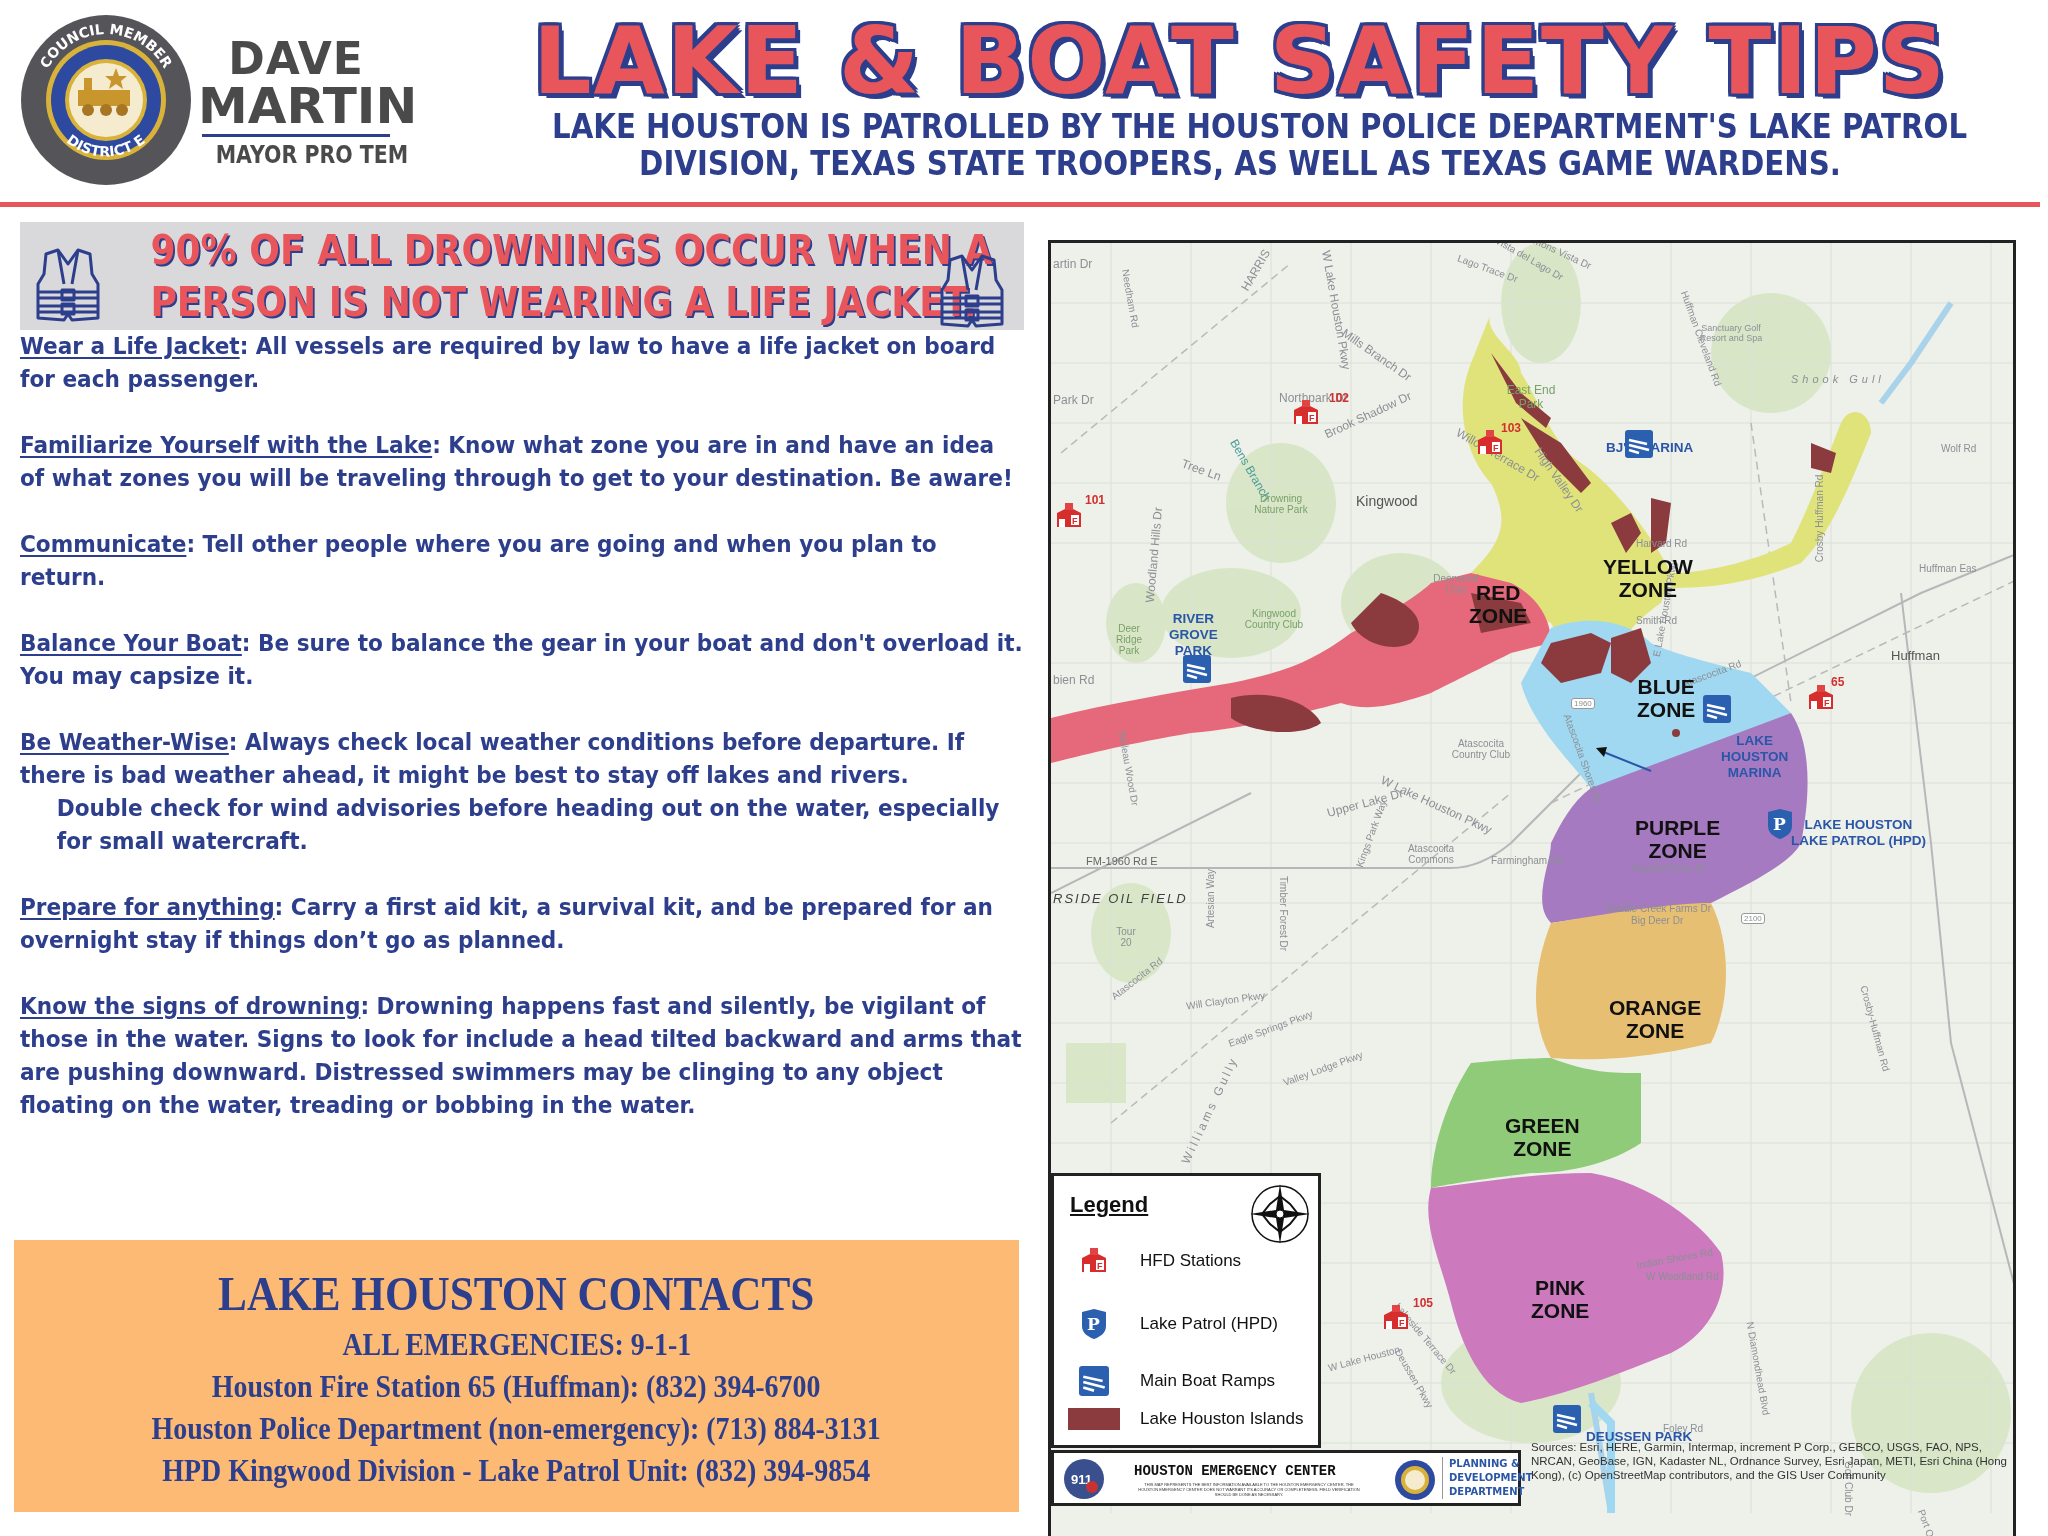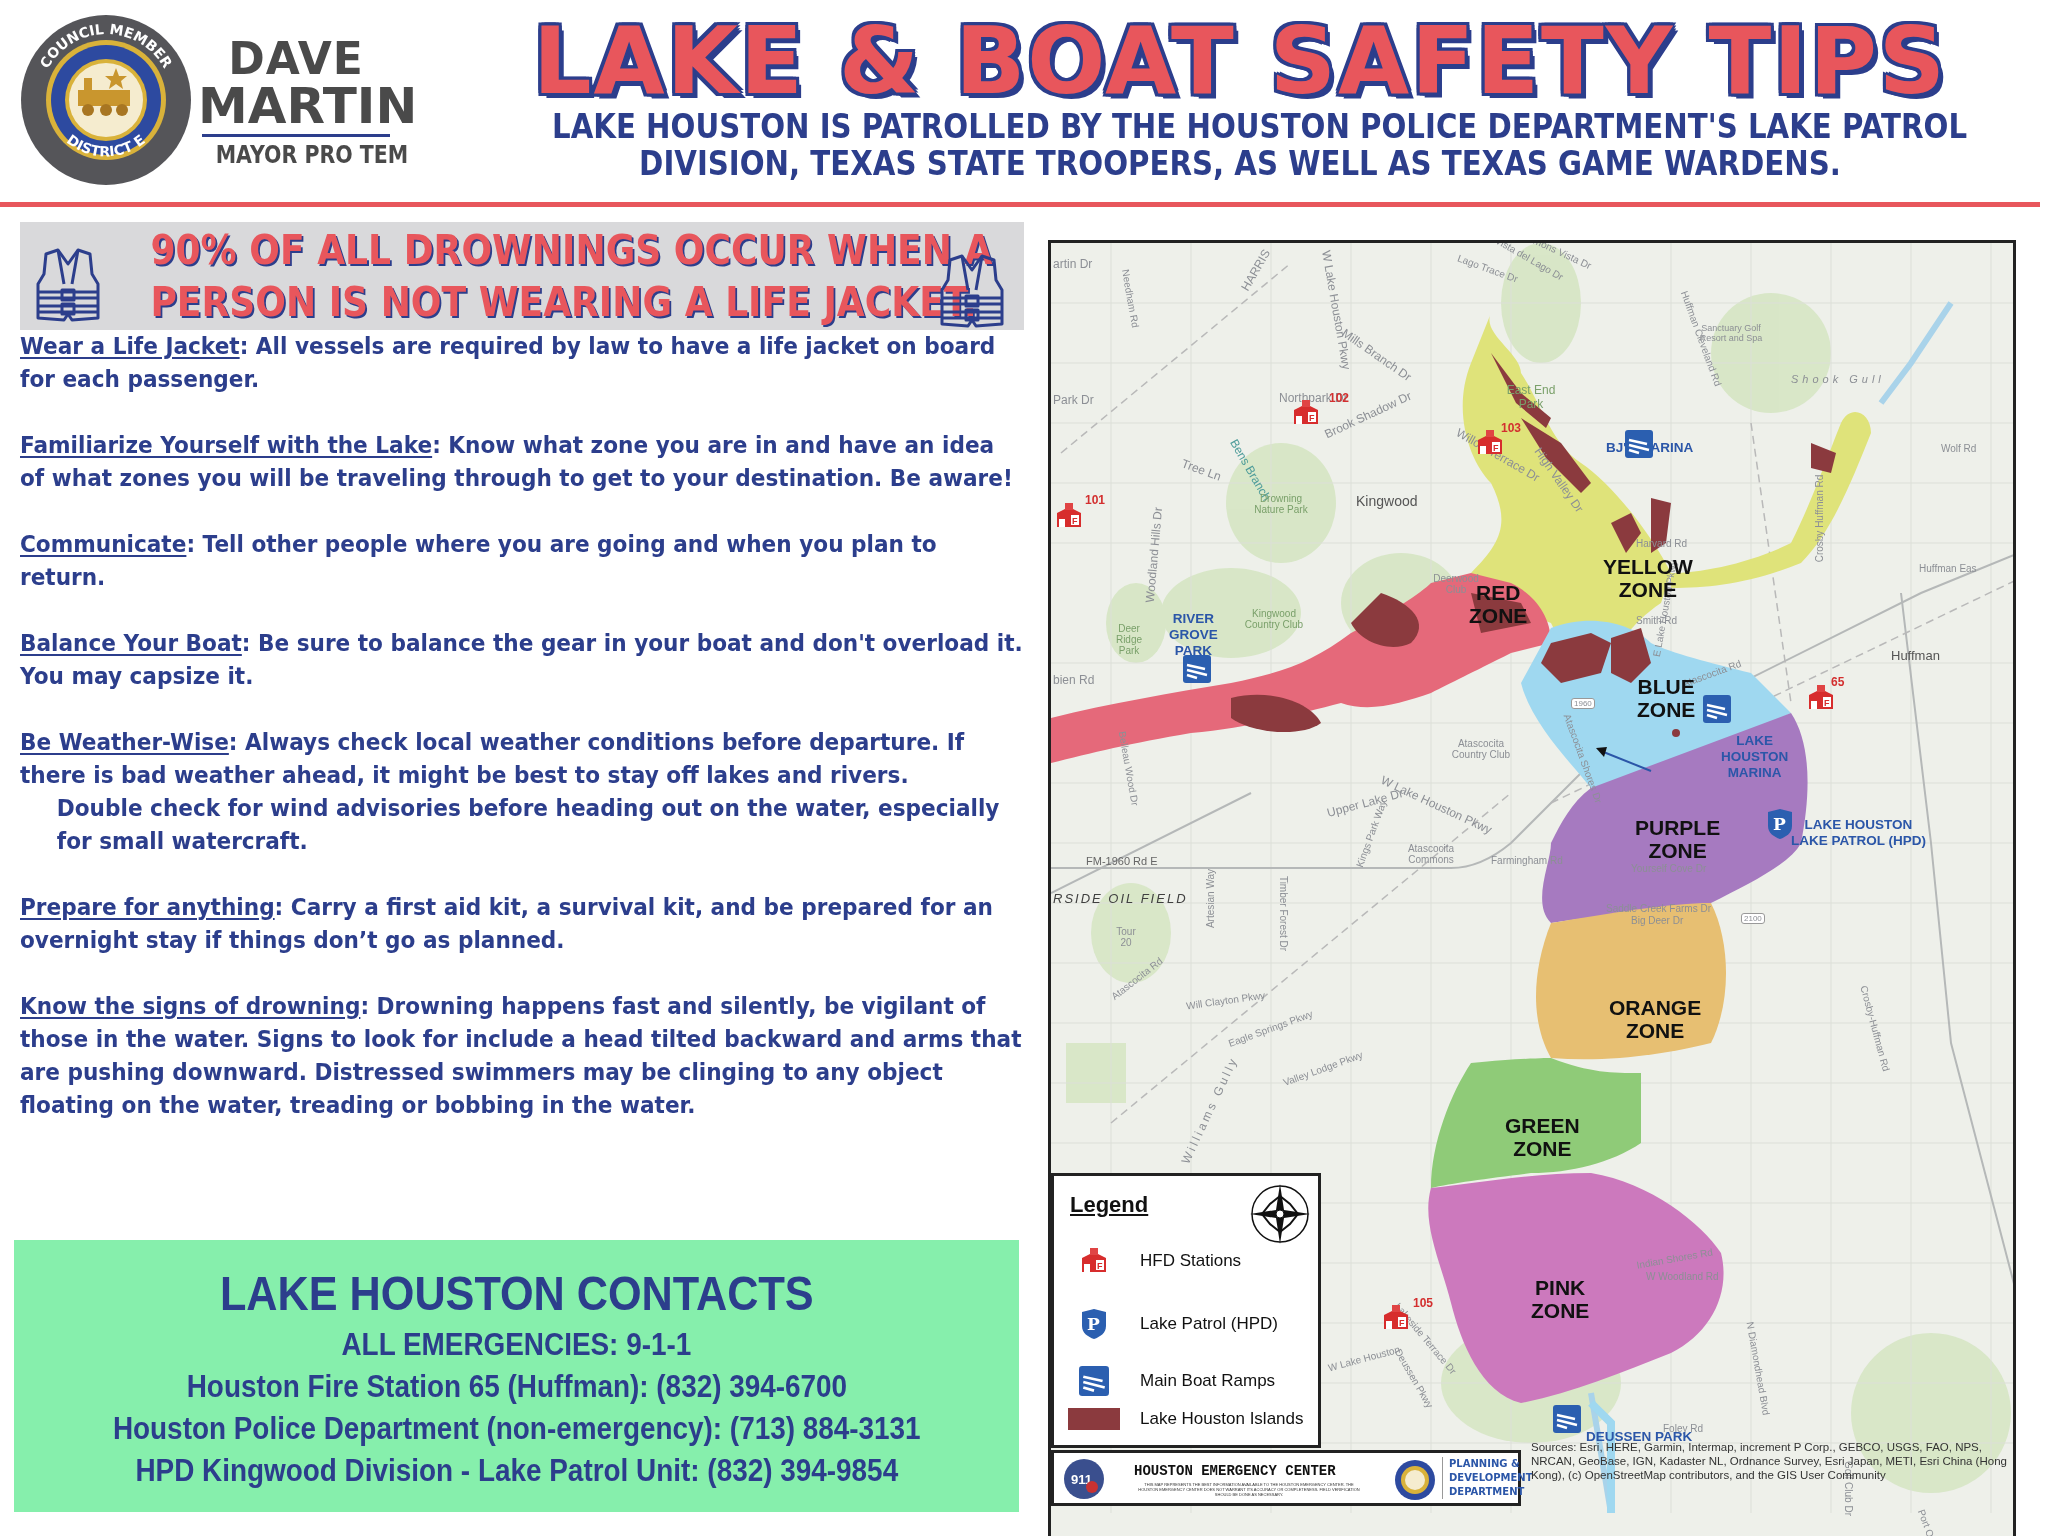--- a/index.html
+++ b/index.html
@@ -34,22 +34,22 @@
   .vest { position: absolute; top: 22px; width: 80px; height: 80px; }
   .vest.left { left: 8px; }
   .vest.right { right: 12px; top: 28px; }
 
   .tips { position: absolute; left: 20px; top: 330px; width: 1010px; }
   .tip { margin-bottom: 33px; font-family: "DejaVu Sans", sans-serif; font-weight: bold; font-size: 23.5px; line-height: 33px; color: #2c3e8c; }
   .tip-inner { transform: scaleX(0.92); transform-origin: left; width: 1090px; }
   .tip-head { text-decoration: underline; text-underline-offset: 3px; }
   .tip-indent { display: block; padding-left: 40px; }
 
-  .contacts { position: absolute; left: 14px; top: 1240px; width: 1005px; height: 272px; background: #86efac; text-align: center; color: #2c3e8c;
-              font-family: Liberation Sans, sans-serif; font-weight: bold; }
+  .contacts { position: absolute; left: 14px; top: 1240px; width: 1005px; height: 272px; background: #fdba74; text-align: center; color: #2c3e8c;
+              font-family: Liberation Serif, serif; font-weight: bold; }
   .contacts-title { margin-top: 24px; font-size: 48px; line-height: 60px; }
   .contacts-title span, .contact-line span { display: inline-block; transform: scaleX(0.9); white-space: nowrap; }
   .contact-line { font-size: 31px; line-height: 42px; }
 
   
   .map { position: absolute; left: 1048px; top: 240px; width: 968px; height: 1342px; border: 3px solid #222; background: #eef0ea; overflow: hidden; }
   .map svg.base { position: absolute; left: 0; top: 0; }
   .lbl { position: absolute; font-family: "Liberation Sans", sans-serif; color: #8c8f95; font-size: 12px; white-space: nowrap; }
   .zone-lbl { position: absolute; font-family: "Liberation Sans", sans-serif; font-weight: bold; font-size: 21px; line-height: 23px; color: #111; text-align: center; }
   .poi-lbl { position: absolute; font-family: "Liberation Sans", sans-serif; font-weight: bold; font-size: 13.5px; line-height: 16px; color: #2b56a8; text-align: center; white-space: nowrap; }

